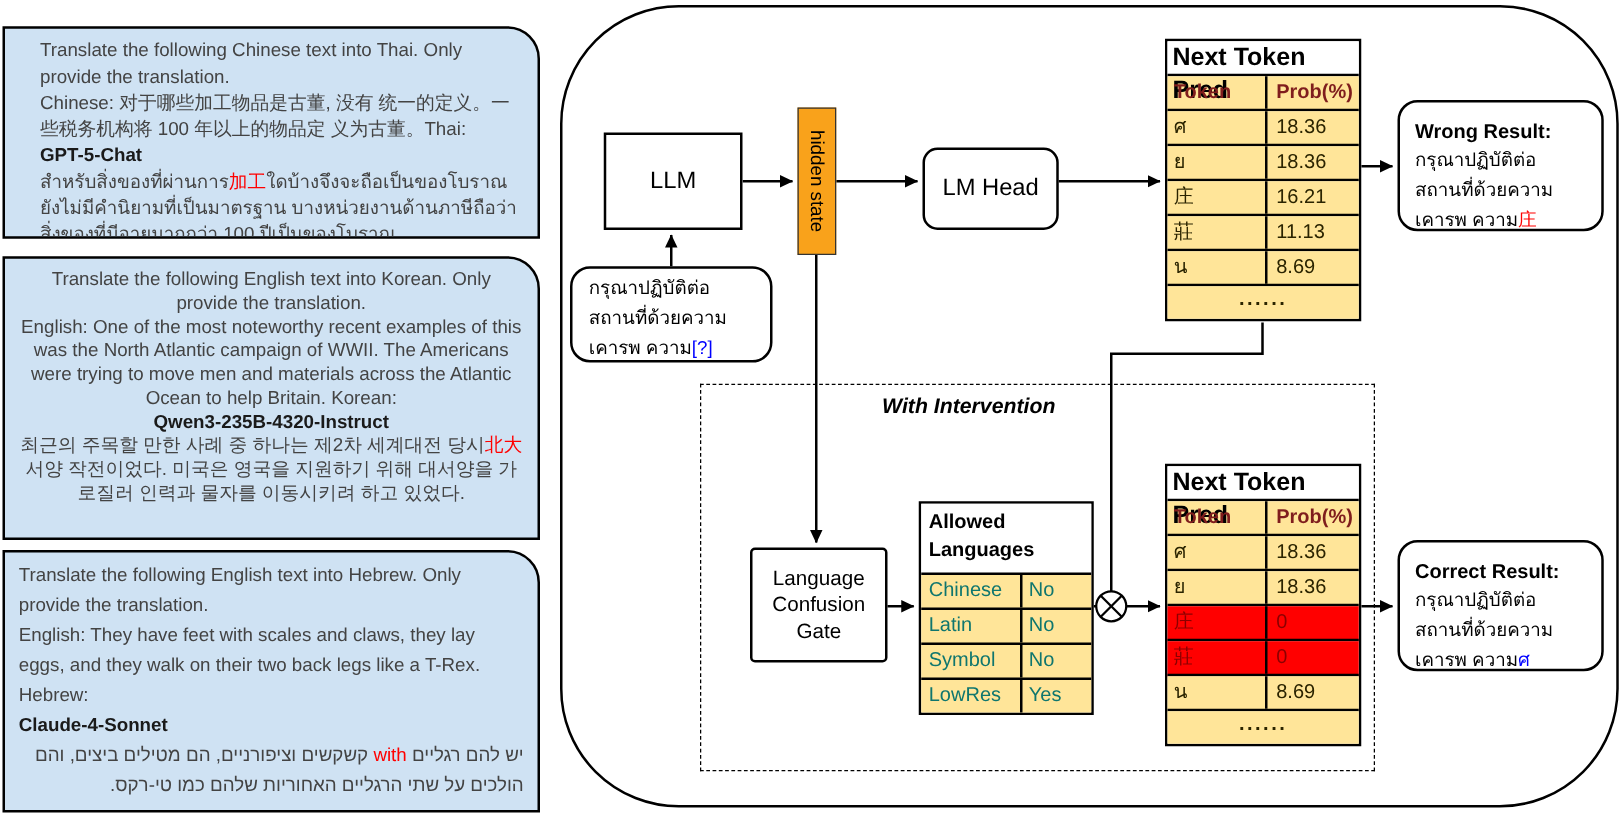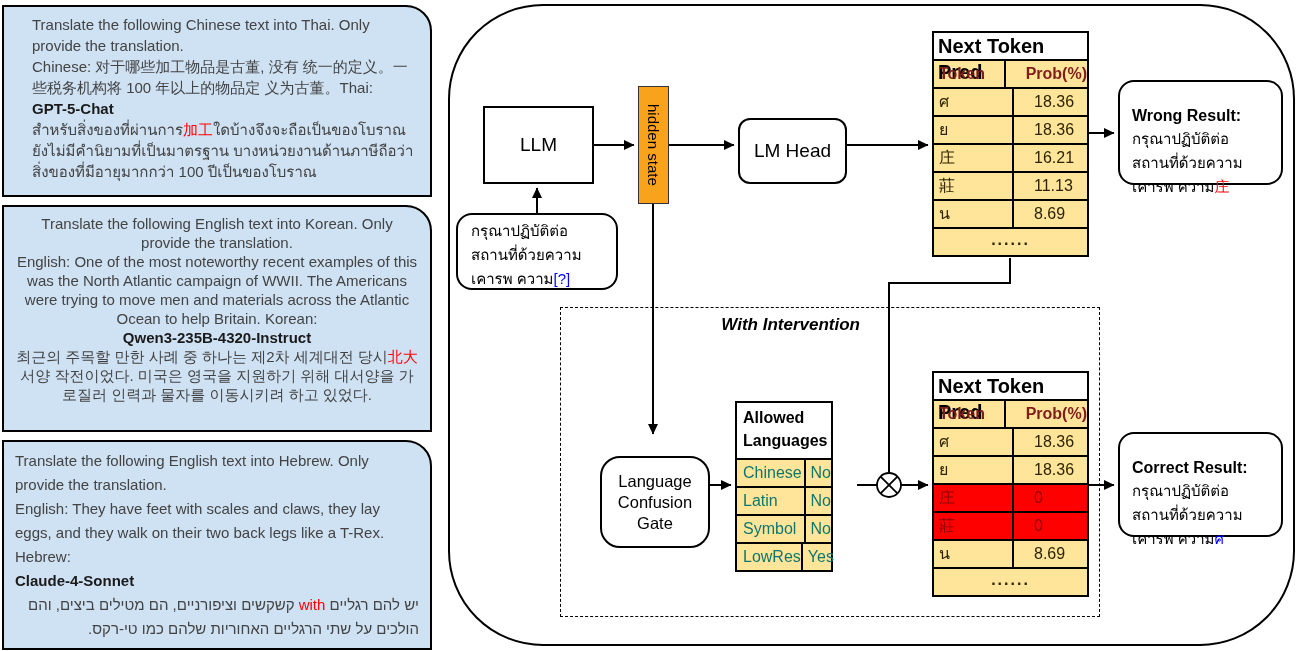--- a/index.html
+++ b/index.html
@@ -21,53 +21,53 @@
   
   svg.overlay{position:absolute;left:0;top:0;z-index:2;pointer-events:none;}
 
   
   .node{position:absolute;box-sizing:border-box;background:#fff;border:2px solid #000;z-index:3;
         display:flex;align-items:center;justify-content:center;text-align:center;}
   .llm{left:483px;top:106px;width:111px;height:78px;font-size:19px;}
   .hidden{left:638px;top:86px;width:31px;height:118px;background:#f9a21b;border:1.5px solid #333;
           font-size:15px;writing-mode:vertical-rl;}
   .lmhead{left:738px;top:118px;width:109px;height:66px;border-radius:12px;font-size:19px;}
-  .gate{left:600px;top:438px;width:110px;height:92px;border-radius:20px;
-        font-size:16.5px;line-height:21px;padding:0 8px;margin-top:18px;}
+  .gate{left:600px;top:438px;width:110px;height:92px;border-radius:4px;
+        font-size:16.5px;line-height:21px;padding:0 8px;}
 
   .inputbox{position:absolute;left:456px;top:213px;width:162px;height:77px;box-sizing:border-box;
             background:#fff;border:2px solid #000;border-radius:16px;z-index:3;
             font-size:15px;line-height:24px;padding:4px 0 0 13px;}
 
   .resultbox{position:absolute;left:1118px;width:165px;height:105px;box-sizing:border-box;
              background:#fff;border:2px solid #000;border-radius:16px;z-index:3;
-             padding:22px 0 0 12px;font-size:15px;line-height:24px;}
+             padding:12px 0 0 12px;font-size:15px;line-height:24px;}
   .resultbox .rtitle{font-weight:bold;font-size:16px;line-height:23px;}
 
   
   .dashed{position:absolute;left:560px;top:307px;width:540px;height:310px;box-sizing:border-box;
           border:1.5px dashed #000;z-index:1;}
-  .intervention-label{position:absolute;left:690px;top:315px;width:170px;text-align:right;
+  .intervention-label{position:absolute;left:690px;top:315px;width:170px;text-align:center;
           font-size:17px;font-weight:bold;font-style:italic;z-index:3;}
 
   
   .ntp{position:absolute;width:157px;box-sizing:border-box;border:2px solid #000;background:#fff;z-index:3;}
   .ntp-title{height:26px;line-height:26px;font-size:20px;font-weight:bold;padding-left:4px;
              border-bottom:2px solid #000;background:#fff;}
   .trow{display:flex;height:26px;line-height:26px;font-size:16px;background:#ffe599;
         border-bottom:2px solid #000;color:#2b2400;}
   .trow .c1{width:73px;border-right:2px solid #000;padding-left:5px;box-sizing:content-box;}
-  .trow .c2{flex:1;padding-left:20px;}
+  .trow .c2{flex:1;padding-left:7px;}
   .trow.head{font-weight:bold;color:#7f1d1d;}
   .trow.blocked{background:#ff0000;color:#8b0000;}
   .ell{height:26px;line-height:22px;text-align:center;background:#ffe599;font-weight:bold;
        letter-spacing:2px;color:#2b2400;}
 
   
-  .allowed{position:absolute;left:735px;top:401px;width:98px;box-sizing:border-box;
+  .allowed{position:absolute;left:735px;top:401px;width:140px;box-sizing:border-box;
            border:2px solid #000;background:#fff;z-index:3;}
   .allowed-title{height:52px;font-size:16px;line-height:23px;font-weight:bold;padding:3px 0 0 6px;
                  border-bottom:2px solid #000;background:#fff;}
   .arow{display:flex;height:26px;line-height:26px;font-size:16px;background:#ffe599;
         border-bottom:2px solid #000;color:#0f766e;}
   .arow:last-child{border-bottom:none;}
   .arow .a1{width:73px;border-right:2px solid #000;padding-left:6px;}
   .arow .a2{flex:1;padding-left:5px;}
   .trow:last-of-type{border-bottom:2px solid #000;}
 </style>
@@ -100,21 +100,21 @@
       <line x1="1089" y1="485" x2="1114" y2="485" marker-end="url(#ah)"></line>
       <polyline points="1010,258 1010,283 889,283 889,473"></polyline>
     </g>
     <g>
       <circle cx="889" cy="485" r="12" fill="#fff" stroke="#000" stroke-width="1.8"></circle>
       <line x1="880.6" y1="476.6" x2="897.4" y2="493.4" stroke="#000" stroke-width="1.8"></line>
       <line x1="897.4" y1="476.6" x2="880.6" y2="493.4" stroke="#000" stroke-width="1.8"></line>
     </g>
   </svg>
 
-  <div class="example" style="top:5px;height:192px;line-height:21px;padding-left:28px;">
+  <div class="example" style="top:21px;height:170px;line-height:21px;padding-left:28px;">
     <div>Translate the following Chinese text into Thai. Only provide the translation.</div>
     <div>Chinese: 对于哪些加工物品是古董, 没有 统一的定义。一些税务机构将 100 年以上的物品定 义为古董。Thai:</div>
     <div class="model">GPT-5-Chat</div>
     <div><span>สำหรับสิ่งของที่ผ่านการ</span><span class="hl-red">加工</span><span>ใดบ้างจึงจะถือเป็นของโบราณ ยังไม่มีคำนิยามที่เป็นมาตรฐาน บางหน่วยงานด้านภาษีถือว่า สิ่งของที่มีอายุมากกว่า 100 ปีเป็นของโบราณ</span></div>
   </div>
 
   <div class="example" style="top:205px;height:227px;line-height:19px;text-align:center;">
     <div>Translate the following English text into Korean. Only provide the translation.</div>
     <div>English: One of the most noteworthy recent examples of this was the North Atlantic campaign of WWII. The Americans were trying to move men and materials across the Atlantic Ocean to help Britain. Korean:</div>
     <div class="model">Qwen3-235B-4320-Instruct</div>

